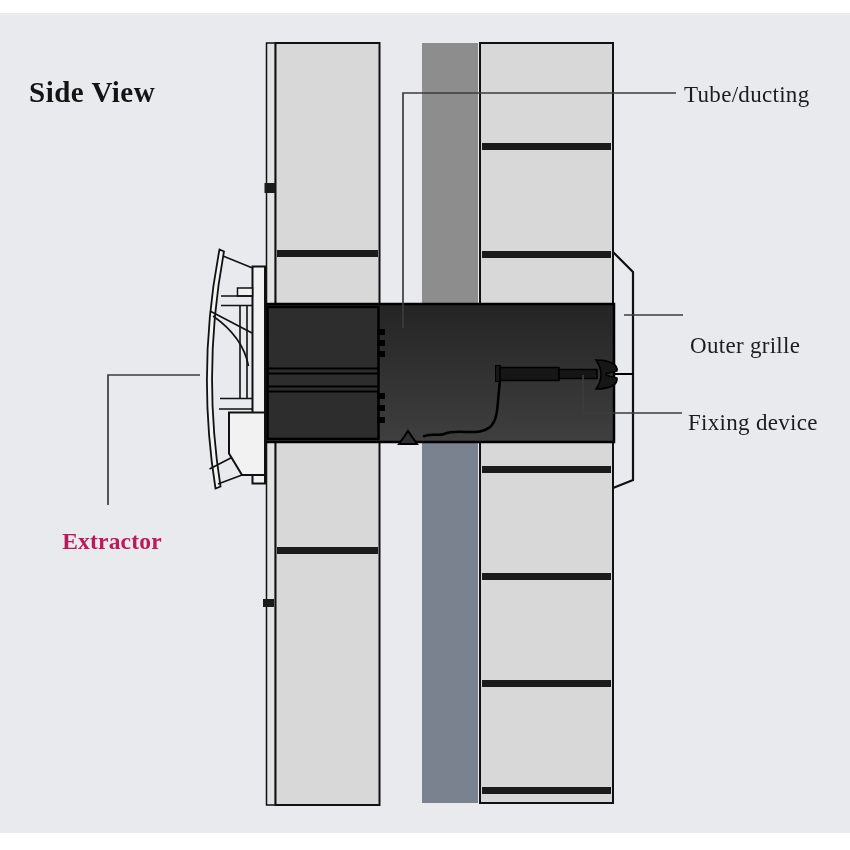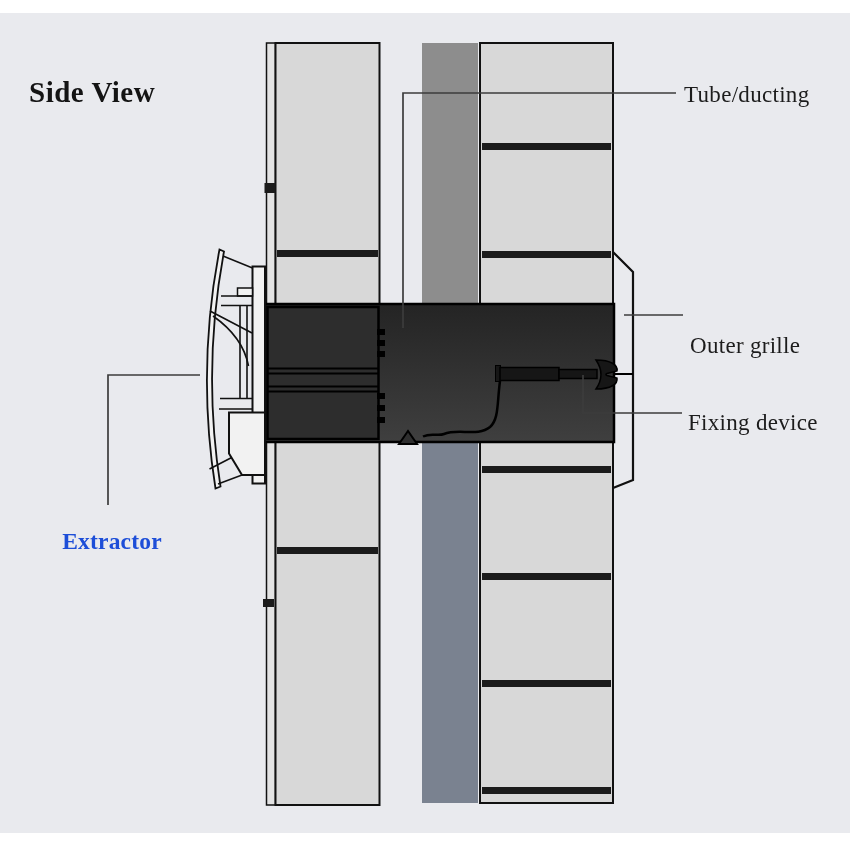--- a/index.html
+++ b/index.html
@@ -8,21 +8,21 @@
   .bg{position:absolute;left:0;right:0;top:13px;bottom:17px;background:var(--background,#e9eaee);}
   .diagram-svg{position:absolute;left:0;top:0;width:850px;height:850px;}
   .page-title{position:absolute;left:29px;top:76px;font-size:29px;font-weight:700;
               letter-spacing:.5px;color:#141414;}
   .callout{position:absolute;font-size:23px;font-weight:400;color:var(--text,#1c1c1c);
            letter-spacing:.3px;white-space:nowrap;}
   .callout-tube{left:684px;top:82px;}
   .callout-grille{left:690px;top:296px;margin-top:37px;}
   .callout-fixing{left:688px;top:410px;}
   .callout-extractor{left:37px;top:526px;width:150px;text-align:center;
-           font-size:23.5px;font-weight:700;color:#1d4ed8;line-height:31px;letter-spacing:.2px;}
+           font-size:23.5px;font-weight:700;color:#be185d;line-height:31px;letter-spacing:.2px;}
   .ln{stroke:var(--outline,#111);fill:none;}
 </style>
 </head>
 <body>
 
 <div class="canvas">
   <div class="bg"></div>
 
   <svg class="diagram-svg" viewBox="0 0 850 850">
     <defs>

